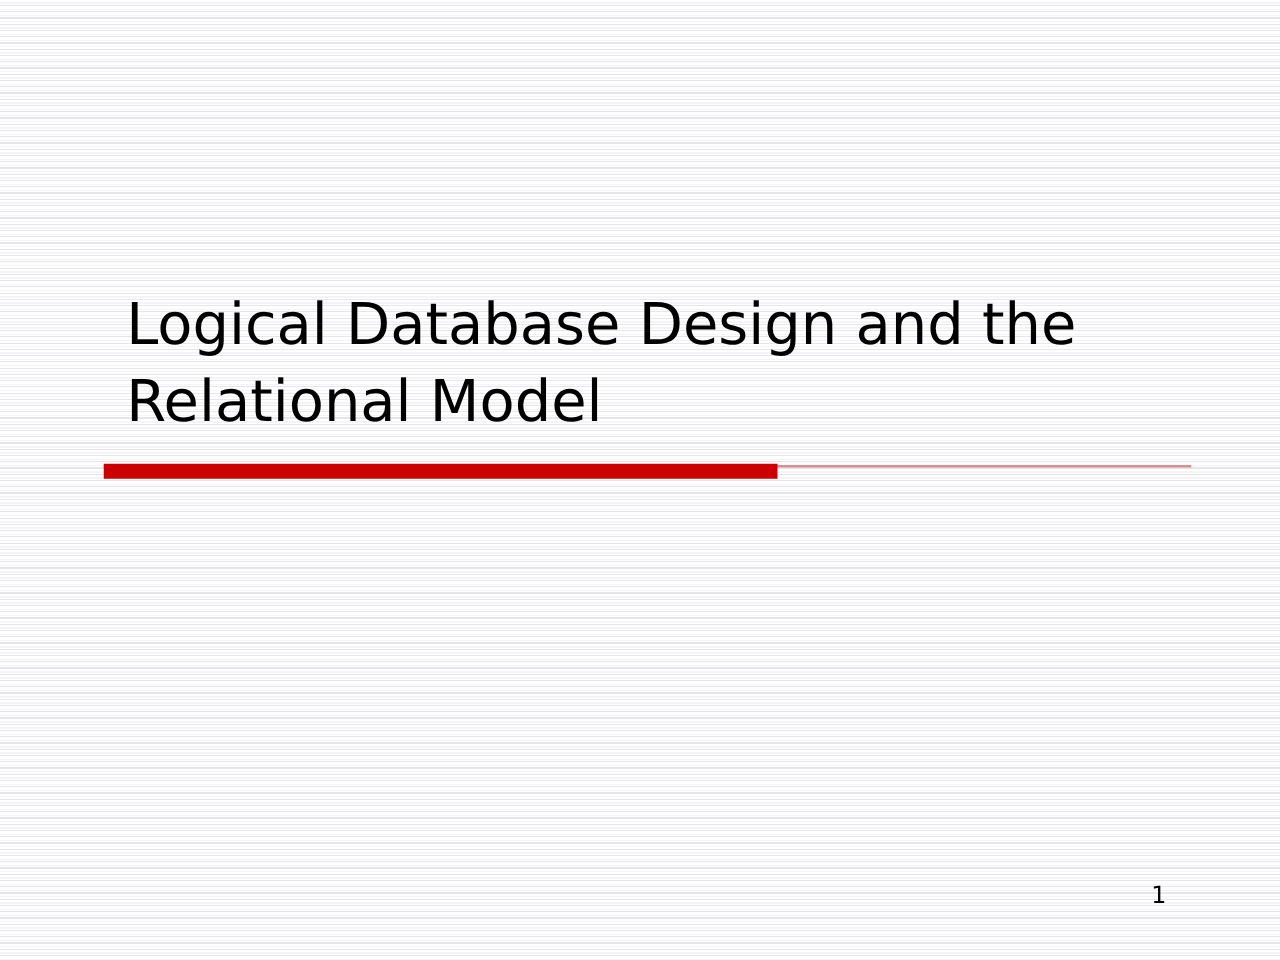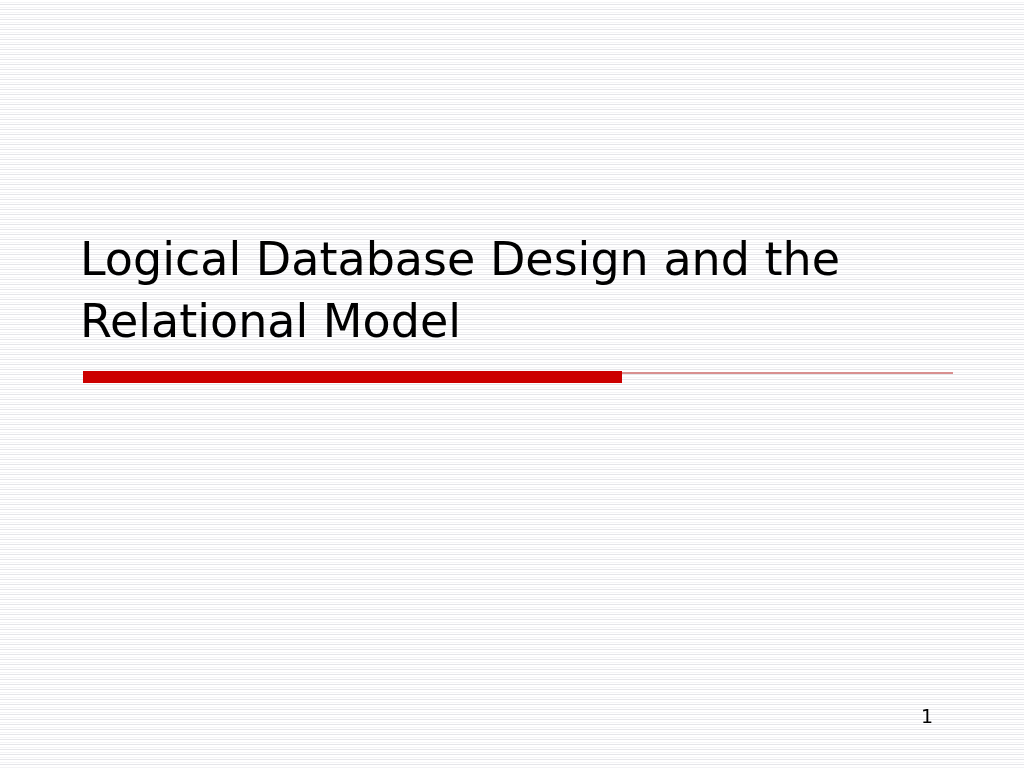--- a/index.html
+++ b/index.html
@@ -33,21 +33,21 @@
       #ffffff 4px,
       #e6e6ea 4px,
       #e6e6ea 5px
     );
     overflow: hidden;
   }
 
   
   .title-block {
     position: absolute;
-    left: 80px;
+    left: 101px;
     top: 228px;
     width: 860px;
   }
 
   .slide-title {
     margin: 0;
     padding: 0;
     font-family: "DejaVu Sans", sans-serif;
     font-size: 46px;
     line-height: 62px;

